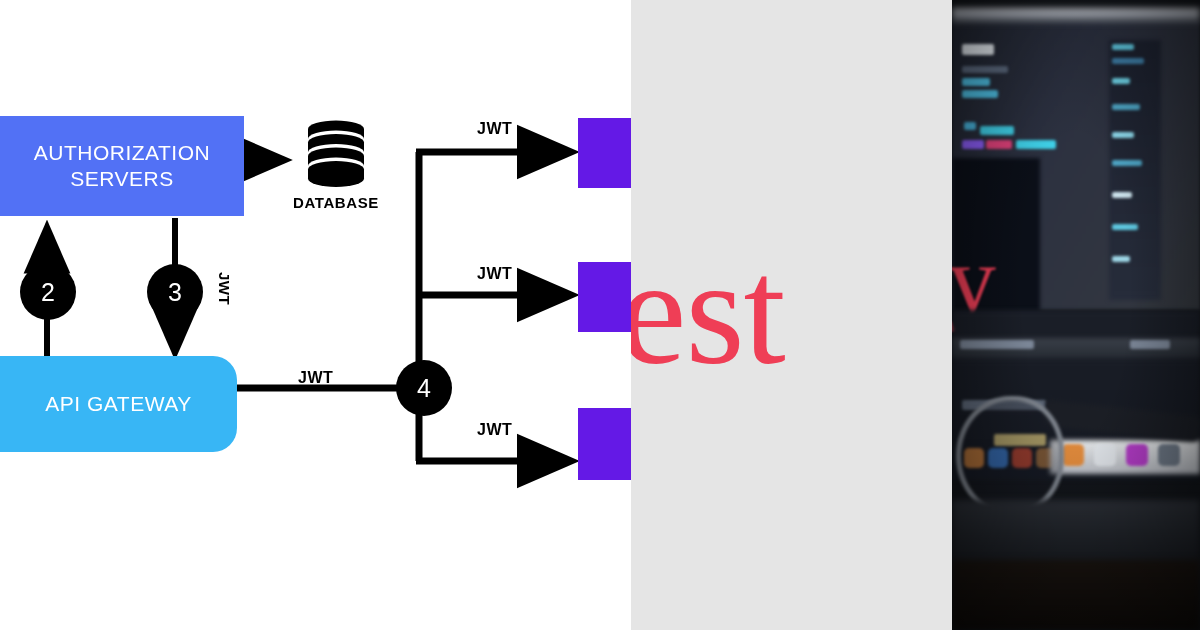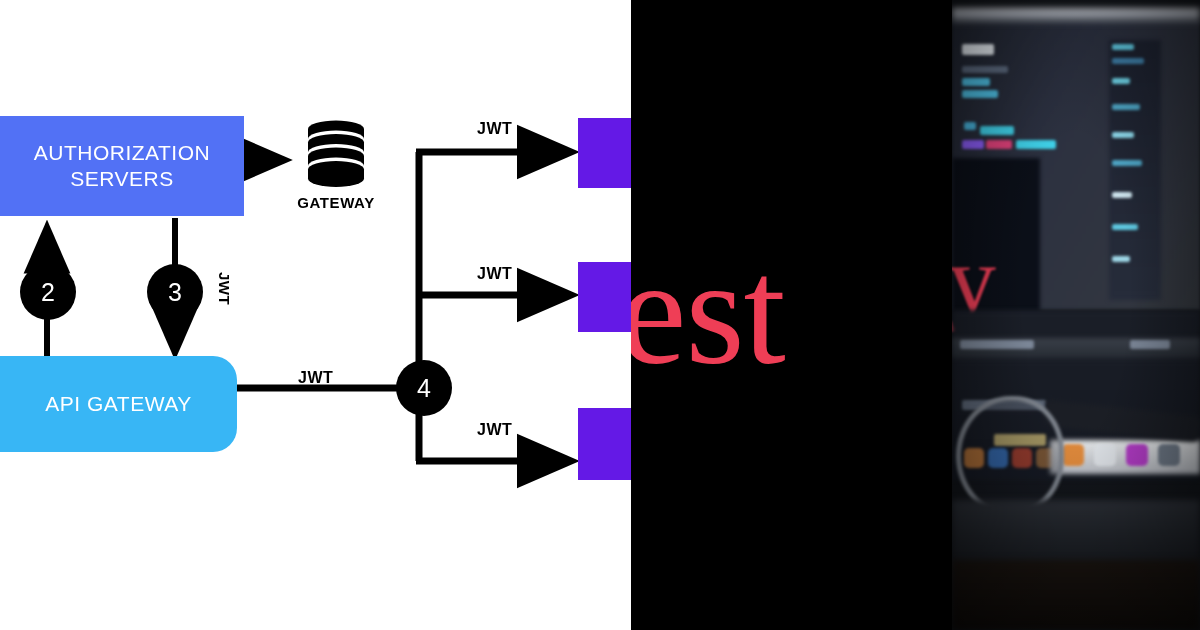--- a/index.html
+++ b/index.html
@@ -119,21 +119,21 @@
   #label-jwt-gateway { left:298px; top:369px; }
   #label-jwt-top     { left:477px; top:120px; }
   #label-jwt-mid     { left:477px; top:265px; }
   #label-jwt-bot     { left:477px; top:421px; }
 
   
   #panel-dark {
     position:relative;
     width:321px; height:630px;
     flex:0 0 321px;
-    background:#000000;
+    background:#e5e5e5;
     overflow:hidden;
   }
   #dark-word {
     position:absolute;
     left:-12px; top:236px;
     font-family:"Liberation Serif", serif;
     font-size:152px;
     color:#ef3e56;
     line-height:1;
     letter-spacing:-1px;
@@ -267,21 +267,21 @@
         <ellipse cx="34" cy="22.5" rx="28" ry="8.4" fill="#000000"></ellipse>
         <rect x="6" y="22.5" width="56" height="10" fill="#000000"></rect>
         <ellipse cx="34" cy="32.5" rx="28" ry="8.4" fill="#ffffff"></ellipse>
         <ellipse cx="34" cy="36" rx="28" ry="8.4" fill="#000000"></ellipse>
         <rect x="6" y="36" width="56" height="10" fill="#000000"></rect>
         <ellipse cx="34" cy="46" rx="28" ry="8.4" fill="#ffffff"></ellipse>
         <ellipse cx="34" cy="49.5" rx="28" ry="8.4" fill="#000000"></ellipse>
         <rect x="6" y="49.5" width="56" height="9" fill="#000000"></rect>
         <ellipse cx="34" cy="58.5" rx="28" ry="8.4" fill="#000000"></ellipse>
       </svg>
-      <div id="database-label">GATEWAY</div>
+      <div id="database-label">DATABASE</div>
     </div>
 
     <div class="box" id="api-gateway">API GATEWAY</div>
 
     <div class="step-circle" id="step-2">2</div>
     <div class="step-circle" id="step-3">3</div>
     <div class="step-circle" id="step-4">4</div>
 
     <div class="service-box" id="service-1"></div>
     <div class="service-box" id="service-2"></div>

